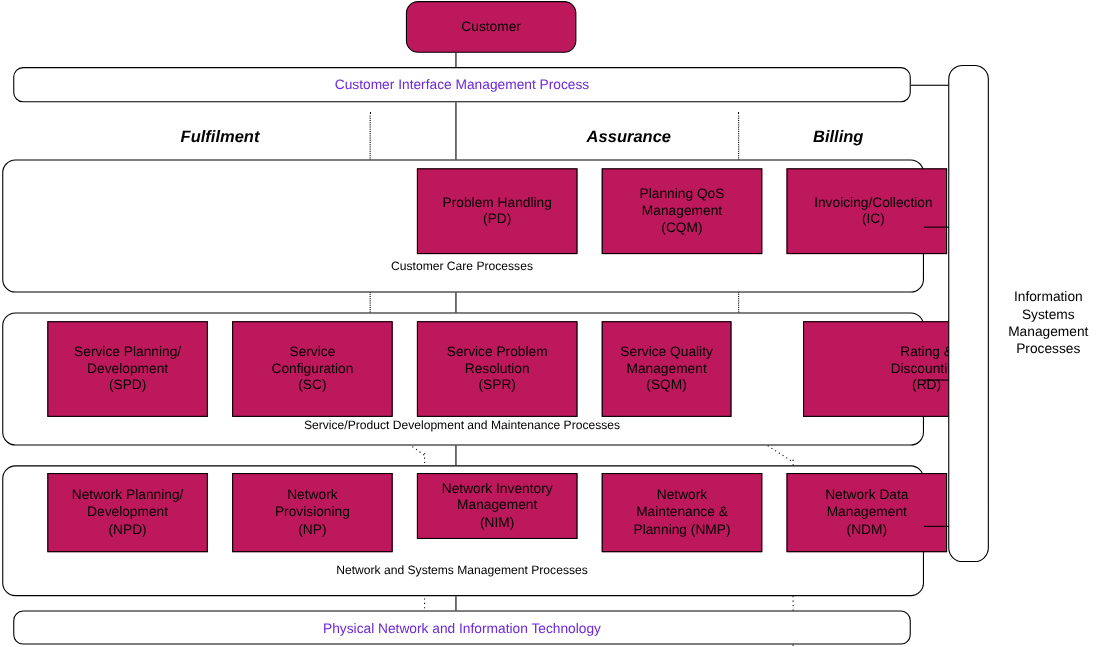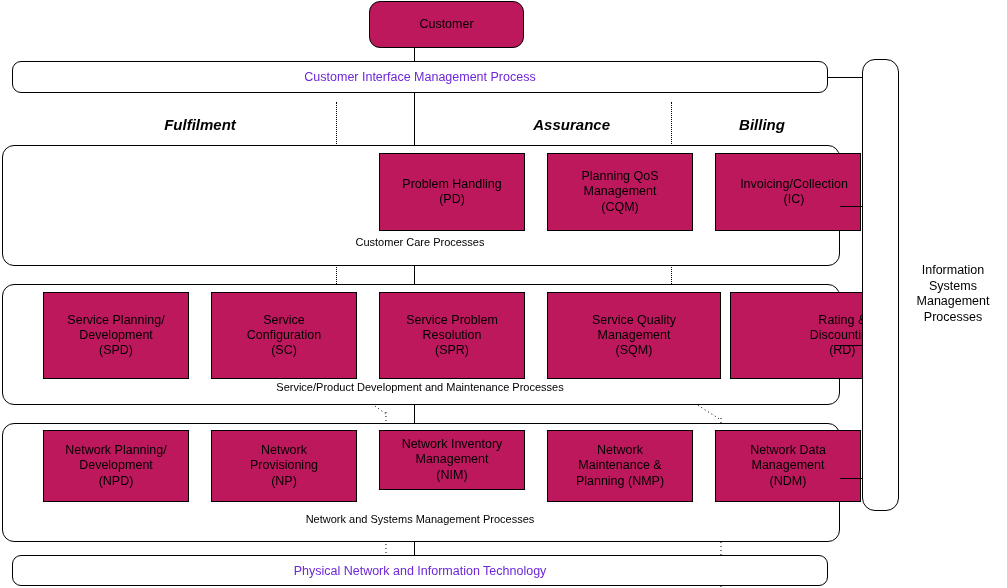--- a/index.html
+++ b/index.html
@@ -190,21 +190,21 @@
       <span class="ln">(SPR)</span>
     </span>
   </div>
   <div class="box leaf" style="left:179px; top:292px; width:146px; height:87px;">
     <span>
       <span class="ln">Service</span>
       <span class="ln">Configuration</span>
       <span class="ln">(SC)</span>
     </span>
   </div>
-  <div class="box leaf" style="left:515px; top:292px; width:174px; height:87px;">
+  <div class="box leaf" style="left:515px; top:292px; width:118px; height:87px;">
     <span>
       <span class="ln">Service Quality</span>
       <span class="ln">Management</span>
       <span class="ln">(SQM)</span>
     </span>
   </div>
   <div class="box leaf" style="left:698px; top:292px; width:146px; height:87px;justify-content:flex-end;">
     <span>
       <span class="ln">Rating &amp;</span>
       <span class="ln">Discounting</span>

